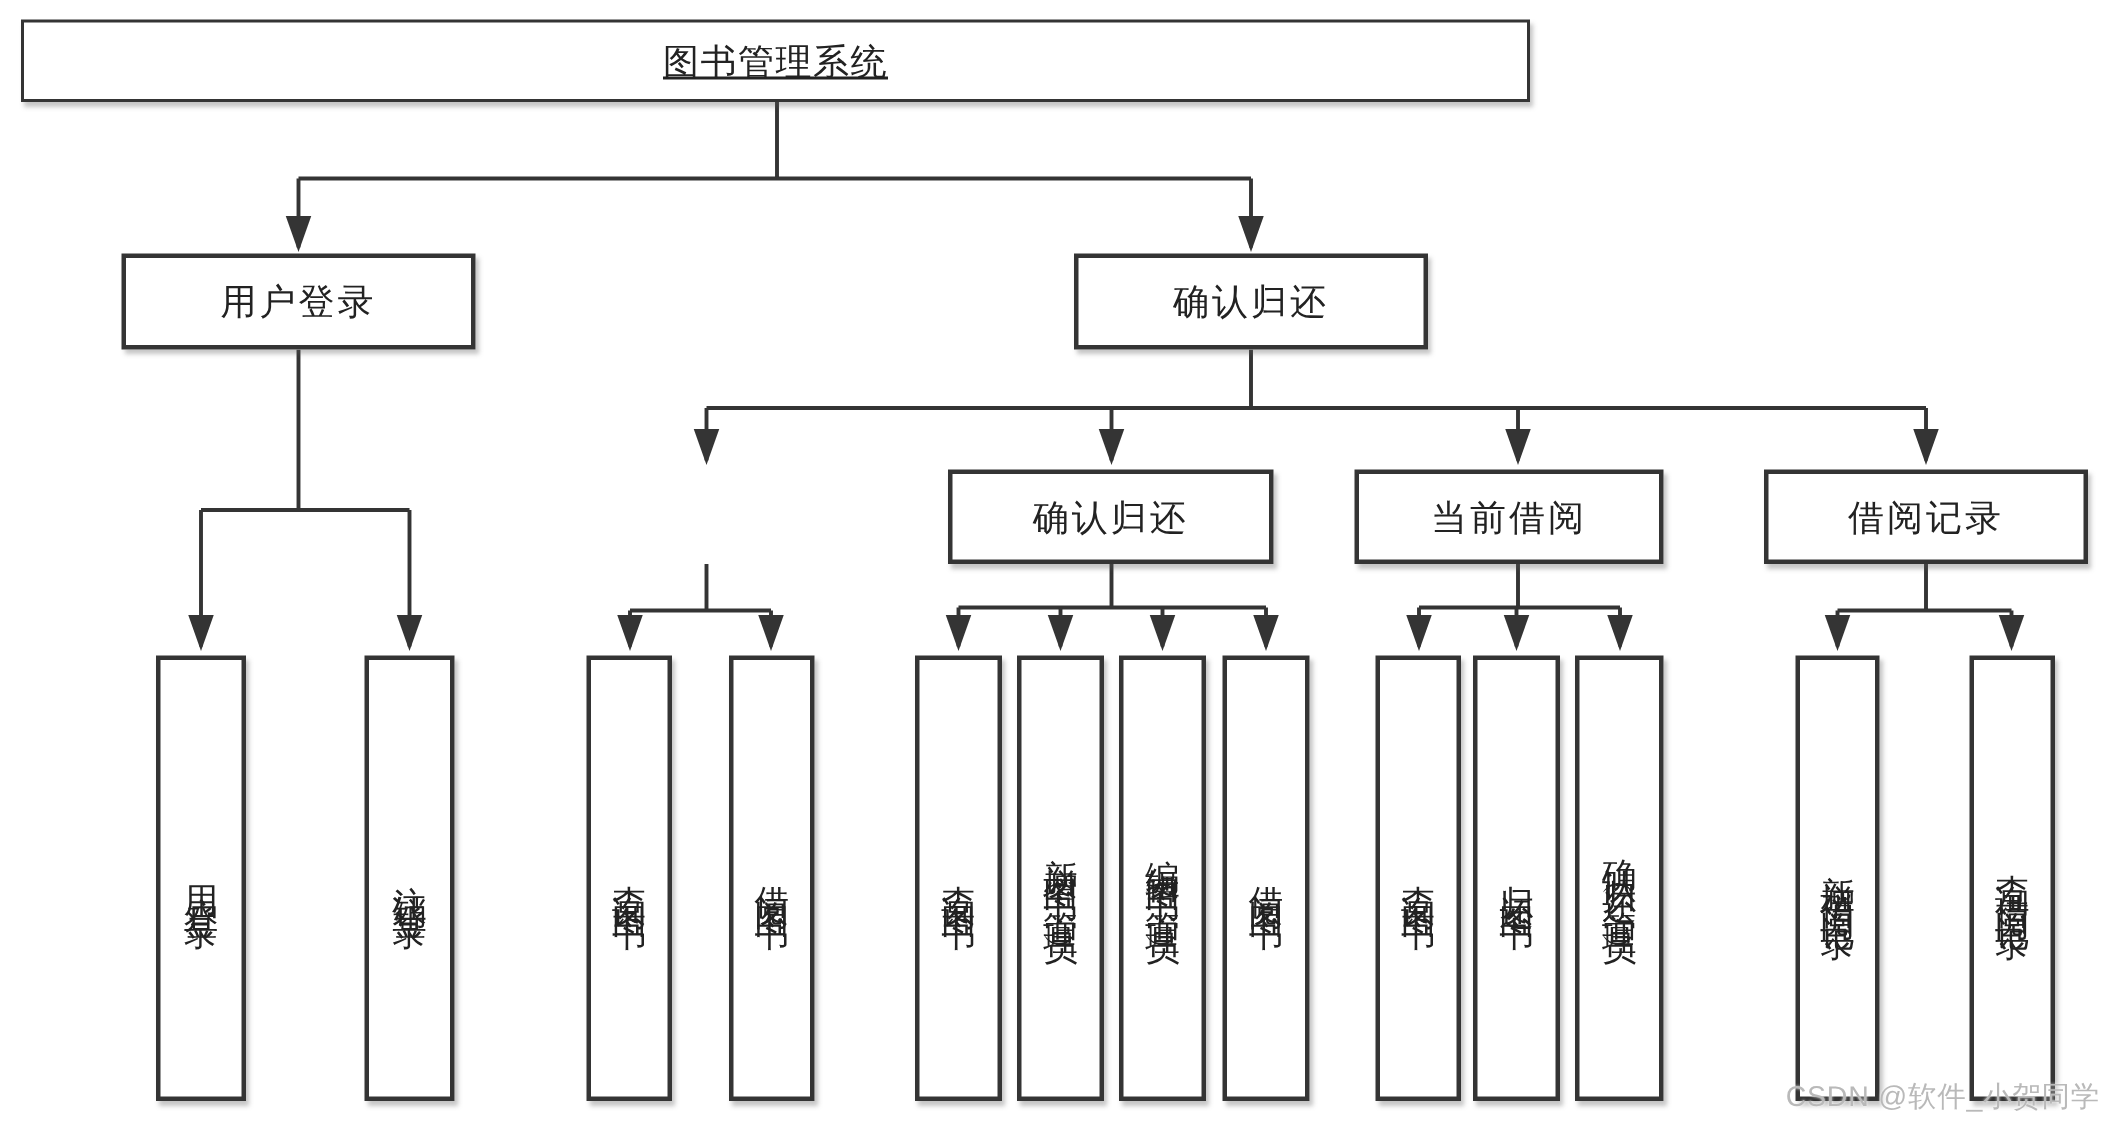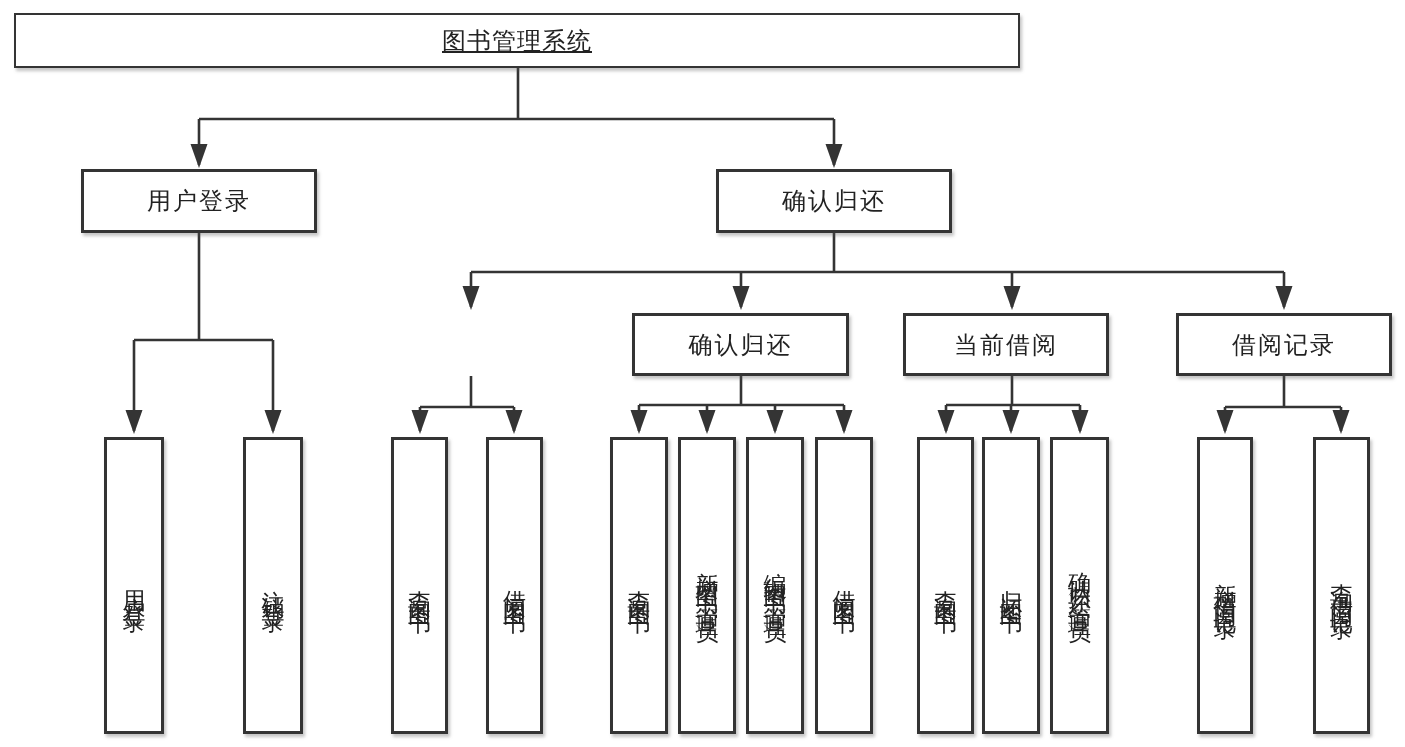--- a/index.html
+++ b/index.html
@@ -132,14 +132,15 @@
   <div class="box v" style="left:746px; top:437px; width:58px; height:297px;">编辑图书（管理员）</div>
   <div class="box v" style="left:815px; top:437px; width:58px; height:297px;">借阅图书</div>
 
   <div class="box v" style="left:917px; top:437px; width:57px; height:297px;">查询图书</div>
   <div class="box v" style="left:982px; top:437px; width:58px; height:297px;">归还图书</div>
   <div class="box v" style="left:1050px; top:437px; width:59px; height:297px;">确认归还（管理员）</div>
 
   <div class="box v" style="left:1197px; top:437px; width:56px; height:297px;">新增借阅记录</div>
   <div class="box v" style="left:1313px; top:437px; width:57px; height:297px;">查询借阅记录</div>
 
+  <div class="watermark">CSDN @软件_小贺同学</div>
 
 </div>
 
 </body></html>

